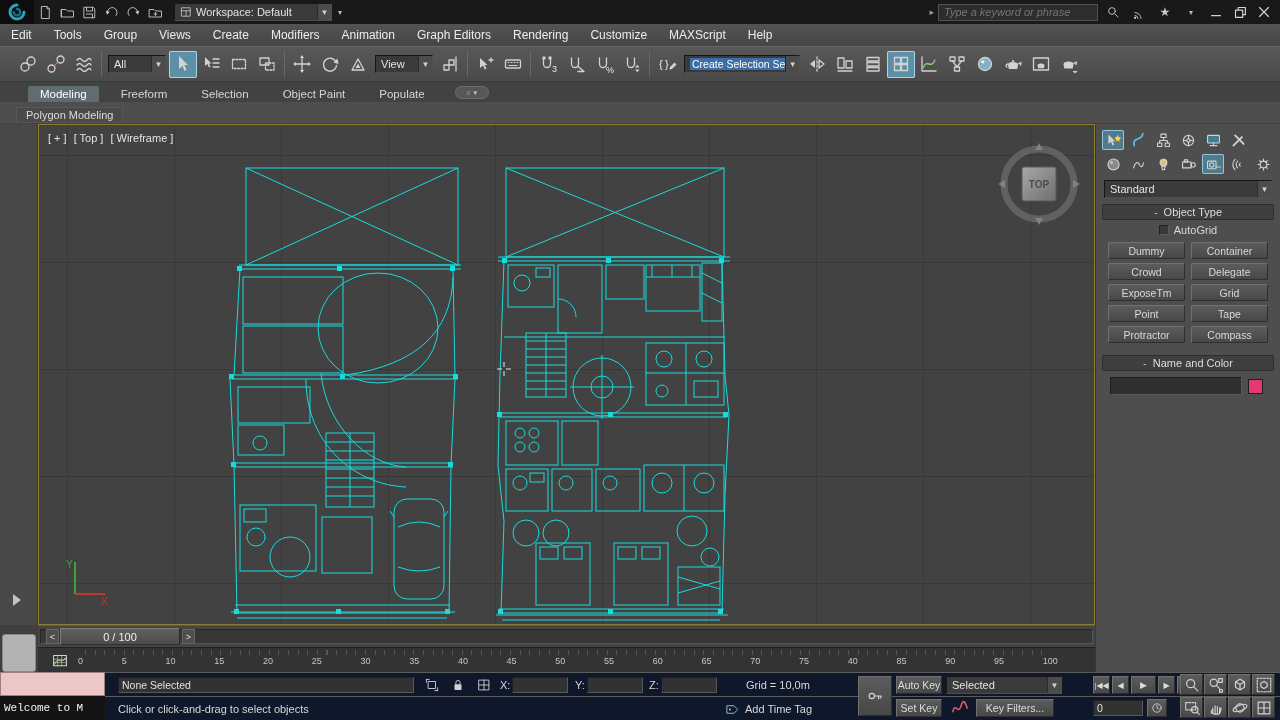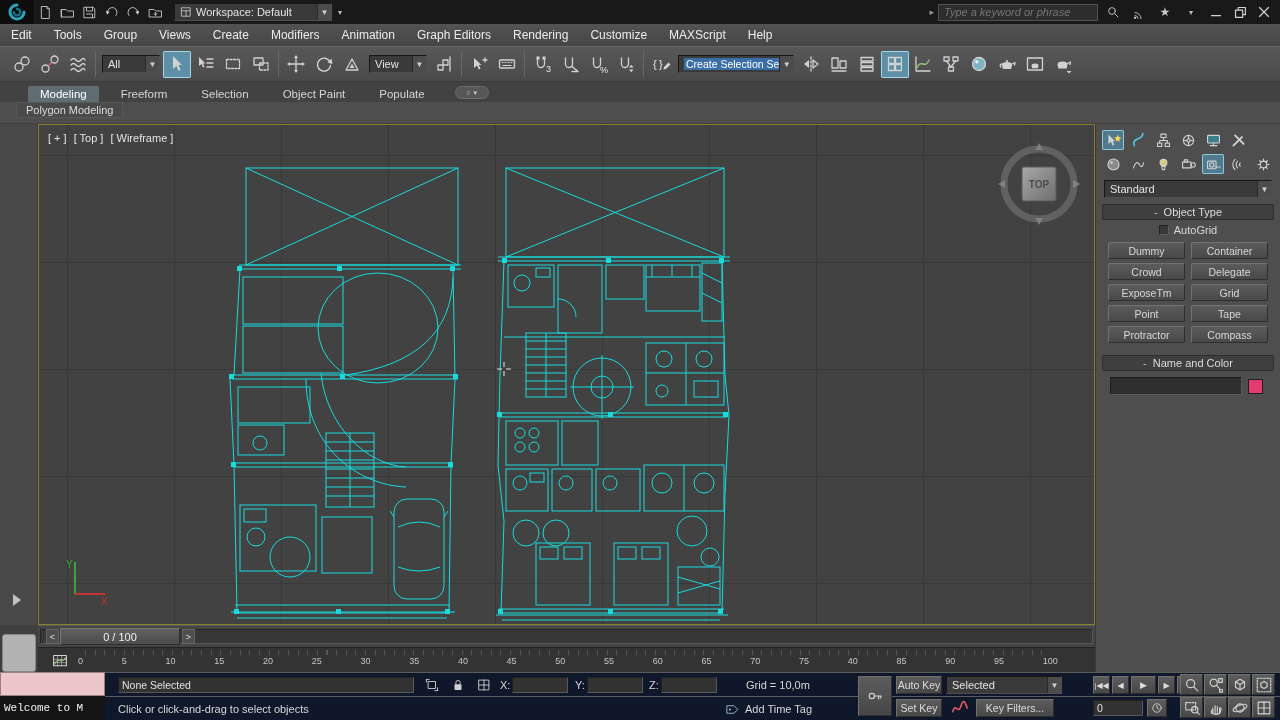--- a/index.html
+++ b/index.html
@@ -19,34 +19,34 @@
 .dd{display:flex;align-items:center;background:#3a3a3a;border:1px solid;border-color:#161616 #4f4f4f #4f4f4f #161616;height:18px;color:#e4e4e4;padding:0 0 0 5px;font-size:11px;white-space:nowrap}
 .dd .arr{margin-left:auto;background:#4c4c4c;border-left:1px solid #2a2a2a;width:14px;height:100%;display:flex;align-items:center;justify-content:center;font-size:8px;color:#cfcfcf}
 .win-title{position:absolute;left:330px;top:0;width:480px;height:24px;display:flex;gap:14px;align-items:center;justify-content:center;color:#d6d6d6;font-size:12px;white-space:nowrap}
 .tb-right{margin-left:auto;display:flex;align-items:center;gap:4px;padding-right:6px}
 .search{width:160px;height:17px;background:#2d2d2d;border:1px solid #515151;color:#c9c9c9;font-style:italic;font-size:11px;padding:0 5px;font-family:"Liberation Sans",sans-serif}
 .winbtn{width:20px;height:18px;display:flex;align-items:center;justify-content:center}
 
 .menubar{left:0;top:24px;width:1280px;height:22px;background:linear-gradient(#535353,#454545);display:flex;align-items:center;}
 .menu-item{padding:0 11px;line-height:22px;font-size:12px;color:#ececec}
 
-.toolbar{left:0;top:46px;width:1280px;height:36px;background:linear-gradient(#585858,#4a4a4a);border-top:1px solid #666;border-bottom:1px solid #3a3a3a;display:flex;align-items:center;padding-left:8px}
+.toolbar{left:0;top:46px;width:1280px;height:36px;background:linear-gradient(#585858,#4a4a4a);border-top:1px solid #666;border-bottom:1px solid #3a3a3a;display:flex;align-items:center;padding-left:14px}
 .tbtn{width:28px;height:27px;display:flex;align-items:center;justify-content:center;border-radius:2px;flex:none}
 .tbtn .i{width:20px;height:20px}
 .tbtn.active{background:#5d8fa6;box-shadow:inset 0 0 0 1px #a6d6e8}
 .sep{width:1px;height:26px;background:#3c3c3c;border-right:1px solid #686868;margin:0 3px;flex:none}
 .tb-dd{width:58px;flex:none;margin:0 3px}
 .combo{width:116px;flex:none;margin:0 3px}
 .combo .sel{background:#3a6ea5;color:#fff;padding:0 2px;overflow:hidden;white-space:nowrap;font-size:10.5px}
 
 .ribbontabs{left:0;top:82px;width:1280px;height:20px;background:#424242;display:flex;align-items:flex-end;padding-left:28px;gap:10px}
 .rtab{padding:2px 12px;font-size:11.5px;color:#d6d6d6}
 .rtab.active{background:#5f6d72;color:#fff;border-radius:2px 2px 0 0}
 .rpill{width:34px;height:13px;margin:0 0 3px 8px;background:#575757;border:1px solid #6c6c6c;border-radius:7px;display:flex;align-items:center;justify-content:center;gap:3px;font-size:7px;color:#ccc}
-.ribbonpanel{left:0;top:102px;width:1280px;height:22px;background:#4e4e4e;border-bottom:1px solid #404040;display:flex;align-items:flex-start;padding-left:16px}
+.ribbonpanel{left:0;top:102px;width:1280px;height:22px;background:#4e4e4e;border-bottom:1px solid #404040;display:flex;align-items:flex-end;padding-left:16px}
 .panel-title{font-size:11px;color:#dcdcdc;padding:1px 9px;border:1px solid #585858;background:#4a4a4a}
 
 .leftstrip{left:0;top:124px;width:38px;height:501px;background:#484848;border-right:1px solid #3a3a3a}
 .strip-arrow{position:absolute;left:13px;top:470px;width:0;height:0;border-top:6px solid transparent;border-bottom:6px solid transparent;border-left:8px solid #c2c2c2}
 
 .viewport{left:38px;top:124px;width:1057px;height:501px;background-color:#424242;border:1px solid #8a7d2e;
   background-image:repeating-linear-gradient(to right,#383838 0 1px,transparent 1px 107px),
                    repeating-linear-gradient(to bottom,#383838 0 1px,transparent 1px 107px);
   background-position:28px 30px}
 .vp-label{position:absolute;left:9px;top:7px;display:flex;gap:7px;font-size:11px;color:#e4e4e4}

